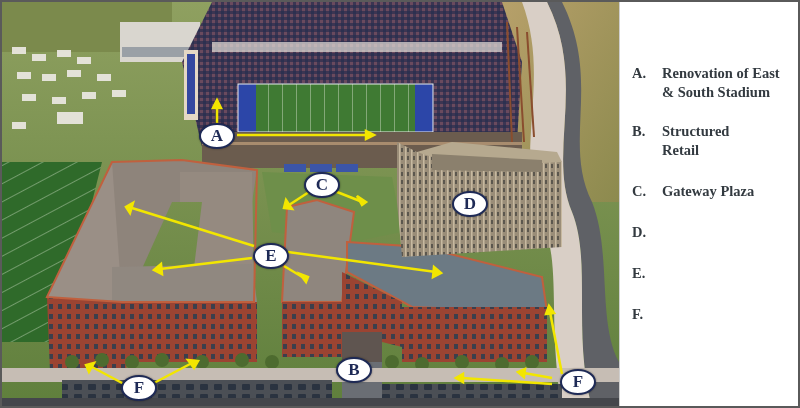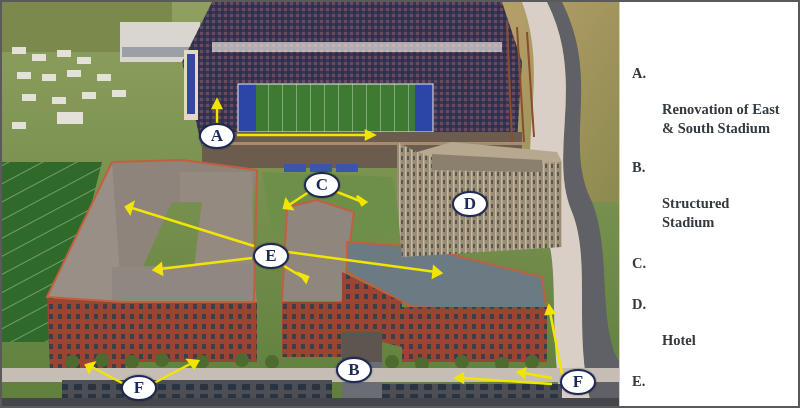--- a/index.html
+++ b/index.html
@@ -28,21 +28,21 @@
   }
 
   
   #legend {
     position: absolute; left: 617px; top: 0; width: 181px; height: 406px;
     background: #ffffff; border-left: 1px solid #cfcfcf;
     padding: 62px 6px 0 12px;
   }
   .legend-item { display: flex; color: #333a40; font-weight: bold; font-size: 14.5px; line-height: 19px; }
   .legend-letter { width: 30px; flex: none; }
-  .legend-text { flex: 1; margin-top: 36px; }
+  .legend-text { flex: 1; }
 </style>
 </head>
 <body>
 
 <div id="frame">
 
   <div id="scene">
     <svg width="617" height="406" viewBox="0 0 617 406">
       <defs>
         <linearGradient id="grassTop" x1="0" y1="0" x2="0" y2="1">
@@ -219,28 +219,28 @@
     <div class="marker" style="left:558px; top:367px;">F</div>
   </div>
 
   <div id="legend">
     <div class="legend-item" style="margin-bottom:20px;">
       <span class="legend-letter">A.</span>
       <span class="legend-text">Renovation of East &amp; South Stadium</span>
     </div>
     <div class="legend-item" style="margin-bottom:22px;">
       <span class="legend-letter">B.</span>
-      <span class="legend-text" style="padding-right:40px;">Structured Stadium</span>
+      <span class="legend-text" style="padding-right:40px;">Structured Retail</span>
     </div>
     <div class="legend-item" style="margin-bottom:22px;">
       <span class="legend-letter">C.</span>
+      <span class="legend-text">Gateway Plaza</span>
     </div>
     <div class="legend-item" style="margin-bottom:22px;">
       <span class="legend-letter">D.</span>
-      <span class="legend-text">Hotel</span>
     </div>
     <div class="legend-item" style="margin-bottom:22px;">
       <span class="legend-letter">E.</span>
     </div>
     <div class="legend-item">
       <span class="legend-letter">F.</span>
     </div>
   </div>
 </div>
 

